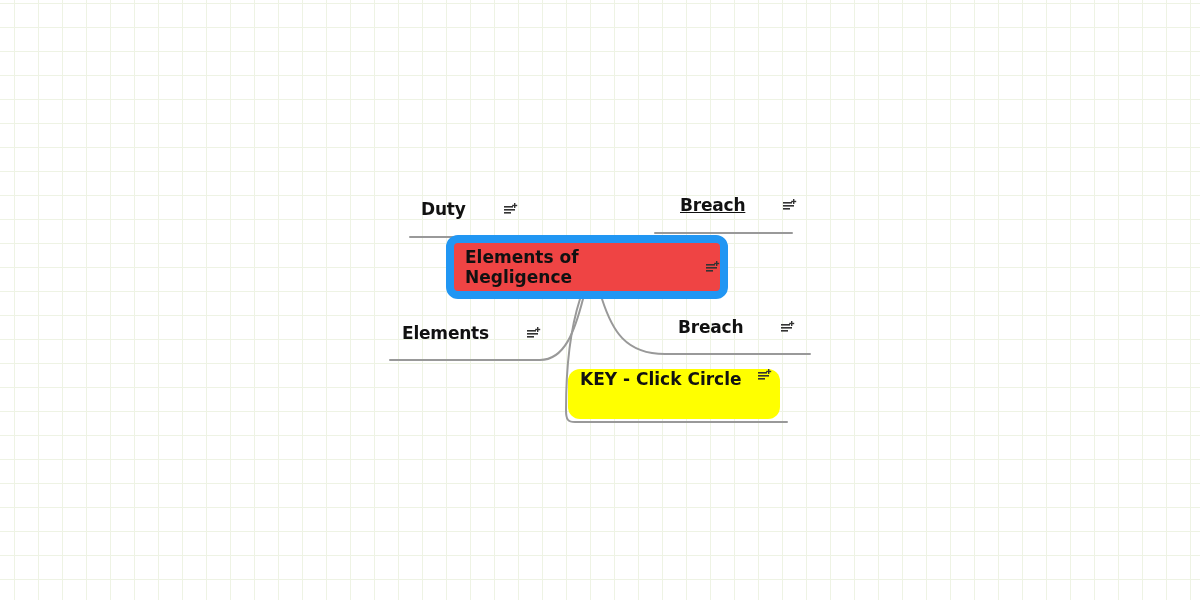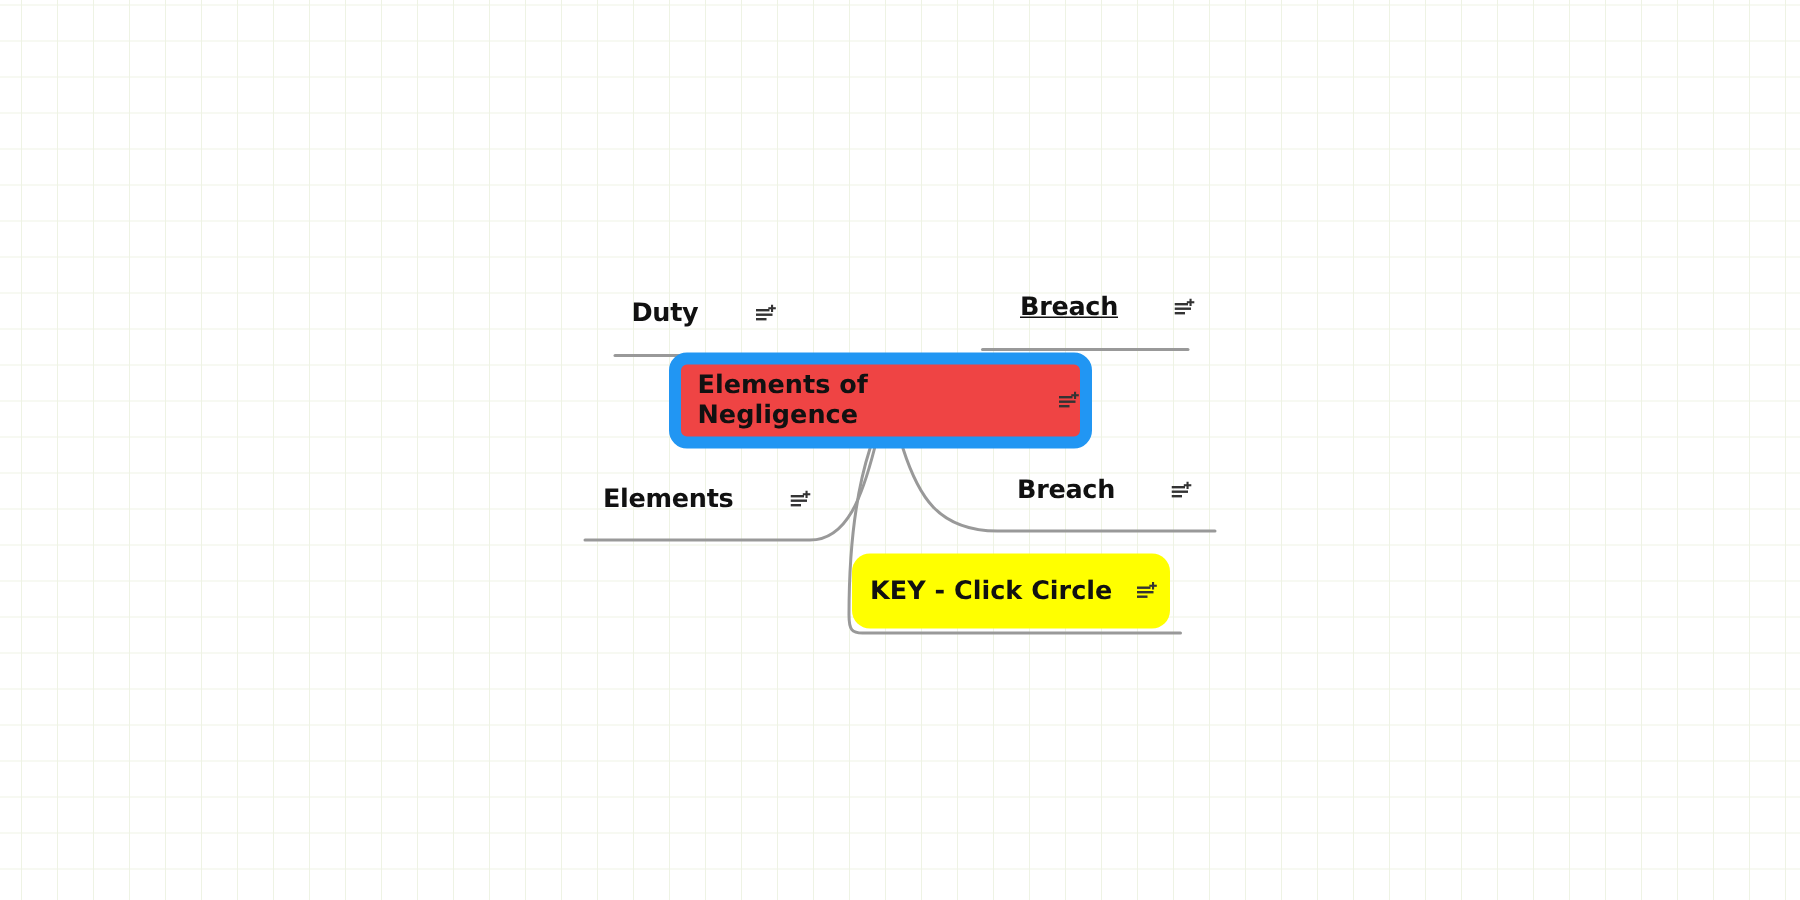--- a/index.html
+++ b/index.html
@@ -26,21 +26,21 @@
   .note-icon svg { display: block; }
   .root {
     position: absolute; left: 446px; top: 235px; width: 282px; height: 64px;
     box-sizing: border-box; background: #ef4444; border: 8px solid #2196f3;
     border-radius: 12px; display: flex; align-items: center; padding-left: 11px;
     font-weight: bold; color: #111; font-size: 17px;
   }
   .key {
     position: absolute; left: 568px; top: 369px; width: 212px; height: 50px;
     box-sizing: border-box; background: #ffff00; border-radius: 12px;
-    display: flex; align-items: center; padding-left: 12px;
+    display: flex; padding-left: 12px;
     font-weight: bold; color: #111; font-size: 17px;
   }
 </style>
 </head>
 <body>
 
 <div id="canvas">
 
   <svg class="links" viewBox="0 0 1200 600">
     <g fill="none" stroke="#999999" stroke-width="2" stroke-linecap="round">

